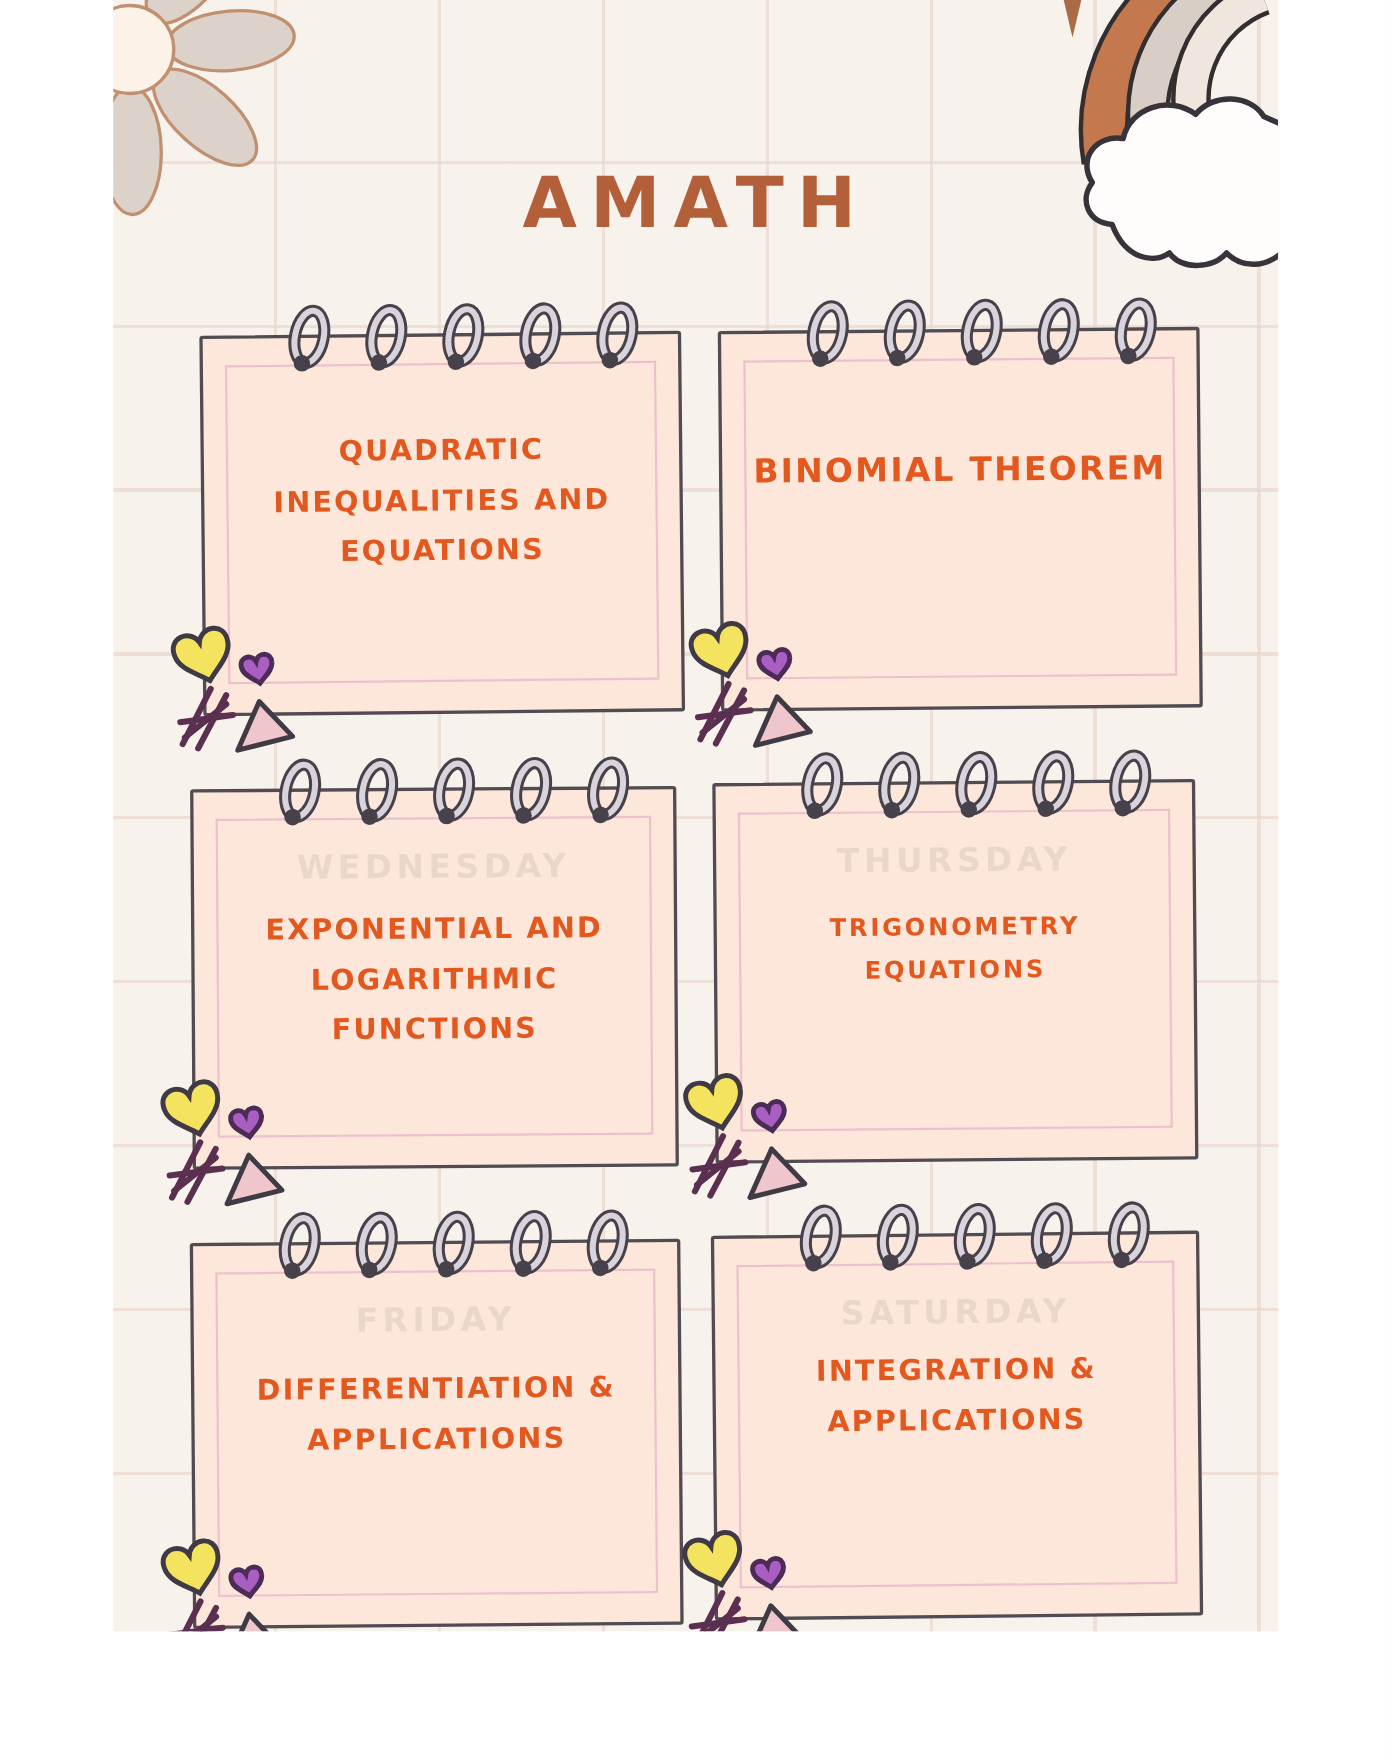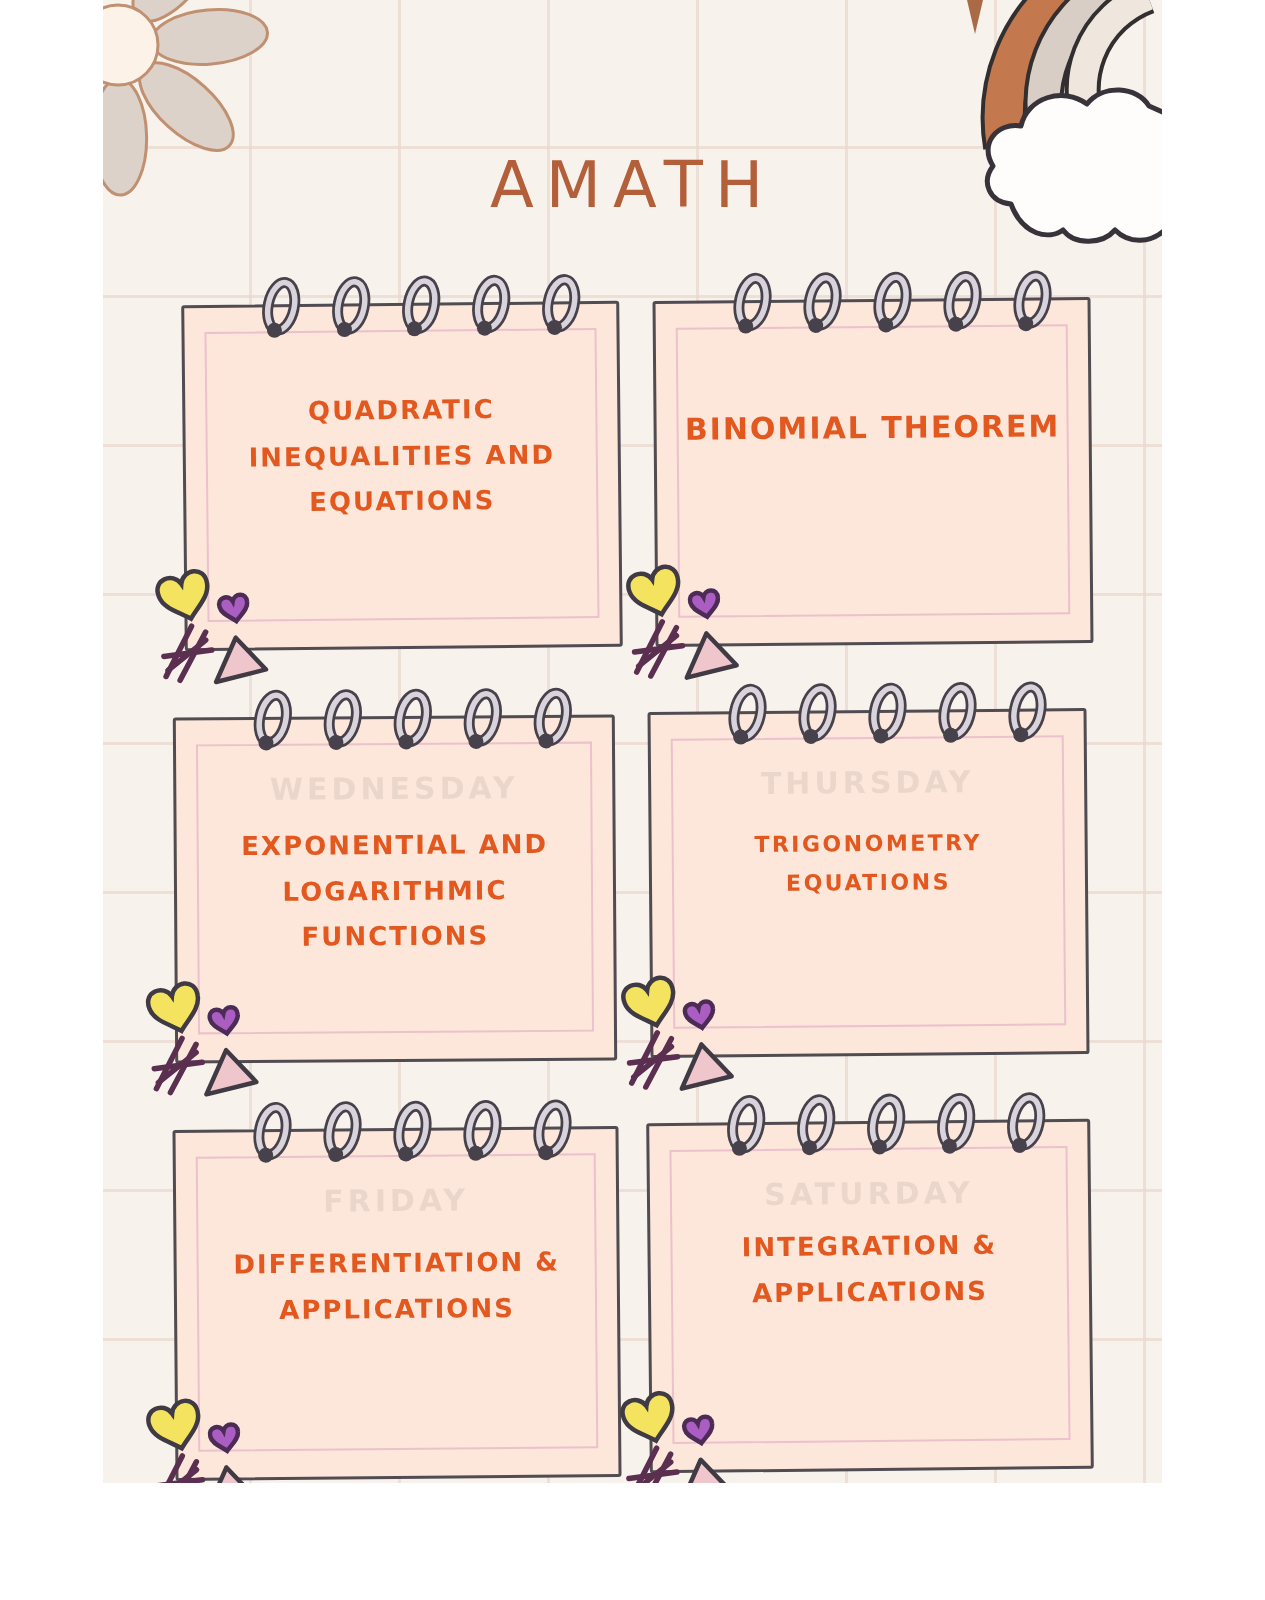--- a/index.html
+++ b/index.html
@@ -8,21 +8,21 @@
   
   .poster{position:absolute;left:103px;top:0;width:1059px;height:1483px;overflow:hidden;
     background-color:#f8f2ed;
     background-image:
       repeating-linear-gradient(to right, rgba(236,219,211,0) 0 146px, rgba(234,216,207,0.75) 146px 149px),
       repeating-linear-gradient(to bottom, rgba(236,219,211,0) 0 146px, rgba(234,216,207,0.75) 146px 149px);}
   .ghost-title{position:absolute;left:0;right:0;top:48px;text-align:center;
     font-family:"DejaVu Serif", serif;font-style:italic;font-weight:bold;
     font-size:92px;color:#6e675f;opacity:0.12;letter-spacing:4px;}
   .main-title{position:absolute;left:0;right:0;top:148px;text-align:center;
-    font-size:64px;font-weight:normal;color:#b35f3a;letter-spacing:12px;}
+    font-size:64px;font-weight:bold;color:#b35f3a;letter-spacing:12px;}
   
   .card{position:absolute;width:432px;height:340px;background:#fce7da;
     border:3px solid #514c52;border-radius:3px;}
   .card.c1{left:80px; top:303px; transform:rotate(-0.6deg);}
   .card.c2{left:551px;top:299px; transform:rotate(-0.5deg);}
   .card.c3{left:71px; top:716px; width:436px;transform:rotate(-0.4deg);}
   .card.c4{left:546px;top:710px; width:433px;transform:rotate(-0.5deg);}
   .card.c5{left:71px; top:1128px;width:440px;height:345px;transform:rotate(-0.5deg);}
   .card.c6{left:545px;top:1121px;width:438px;height:344px;transform:rotate(-0.6deg);}
   .inner-frame{position:absolute;left:20px;right:20px;top:24px;bottom:26px;

